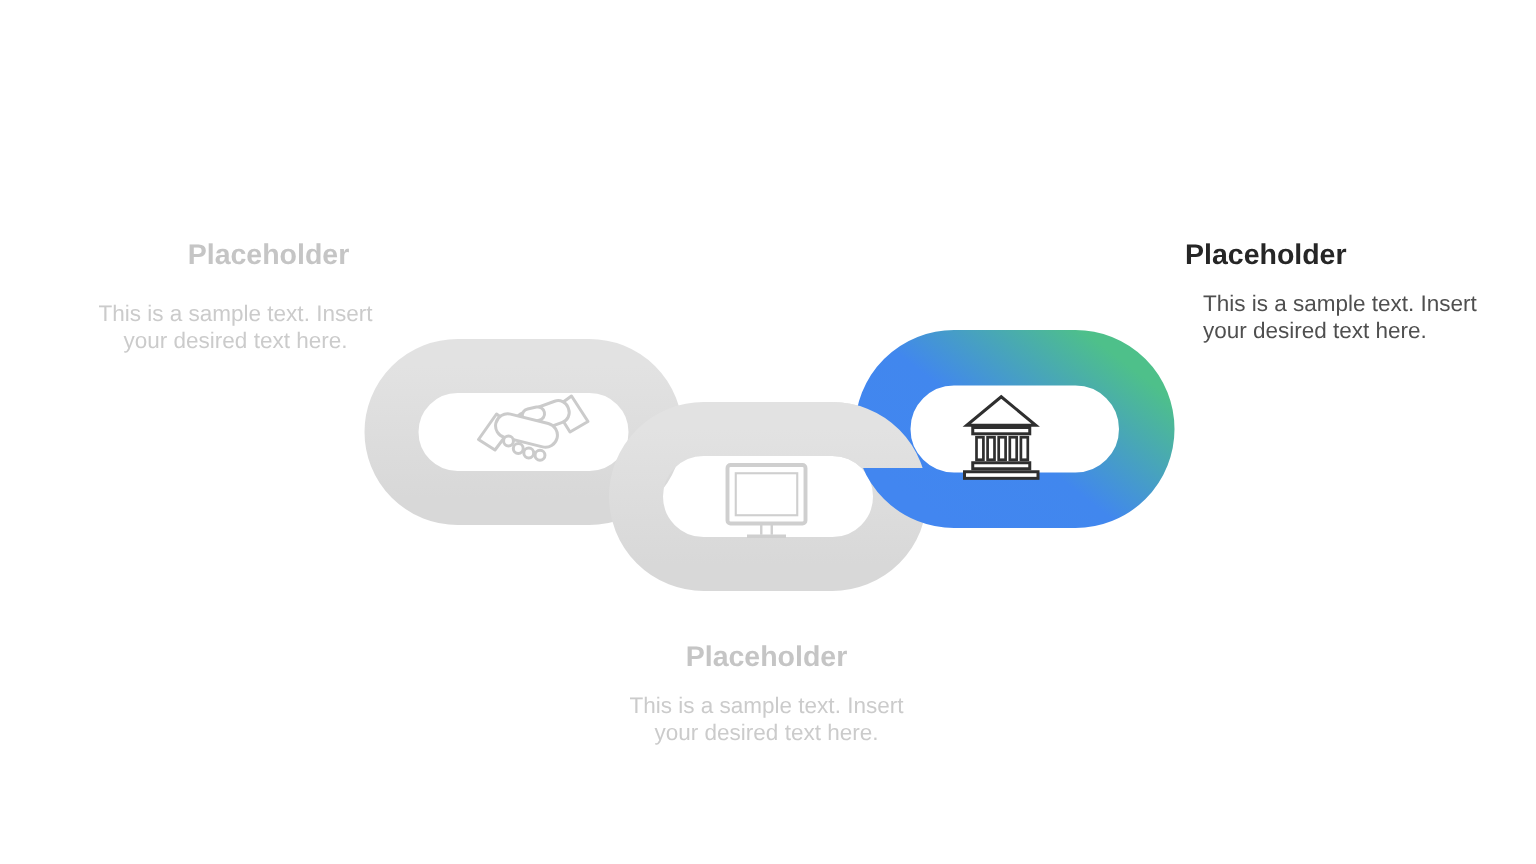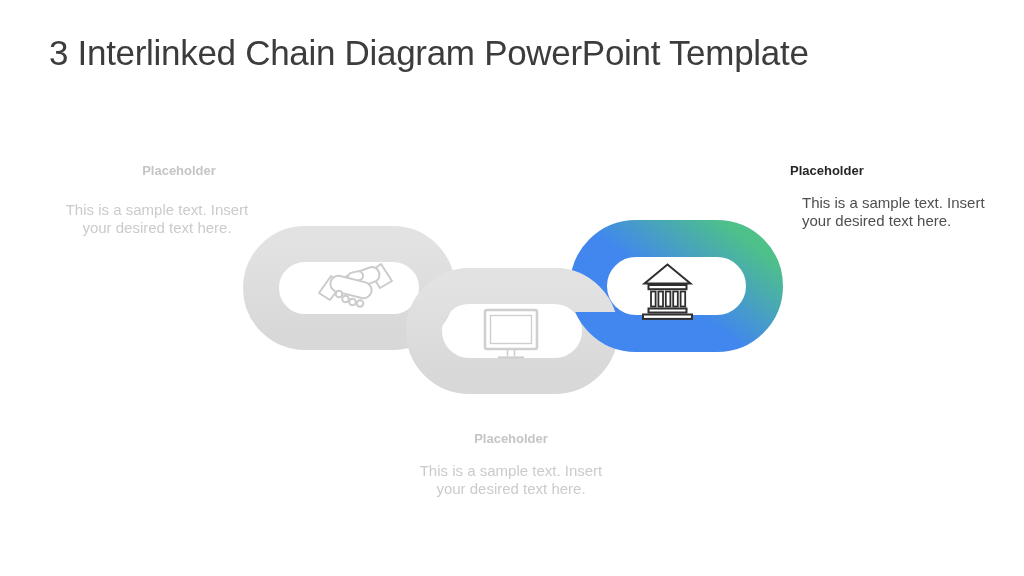--- a/index.html
+++ b/index.html
@@ -20,21 +20,21 @@
     color:#3c3c3c;
     white-space:nowrap;
   }
   .diagram{
     position:absolute;
     left:0;top:0;
     width:1024px;height:576px;
   }
   .ph{position:absolute;}
   .ph-head{
-    font-size:13px;
+    font-size:19px;
     font-weight:bold;
     line-height:22px;
     margin:0 0 7px 0;
   }
   .ph-body{
     font-size:15px;
     line-height:18px;
     margin:12px;
   }
   .muted-head{color:#c5c5c5;}
@@ -44,21 +44,20 @@
   .ph-left-head{left:79px;top:160px;width:200px;text-align:center;}
   .ph-left-body{left:40px;top:189px;width:210px;text-align:center;}
   .ph-right{left:790px;top:160px;width:210px;text-align:left;}
   .ph-bottom{left:371px;top:428px;width:280px;text-align:center;}
 </style>
 </head>
 <body>
 
 <div class="slide">
 
-  <h1 class="slide-title">3 Interlinked Chain Diagram PowerPoint Template</h1>
 
   <svg class="diagram" viewBox="0 0 1024 576" xmlns="http://www.w3.org/2000/svg">
     <defs>
       <linearGradient id="grayGrad" x1="0" y1="0" x2="0" y2="1">
         <stop offset="0" stop-color="#e2e2e2"></stop>
         <stop offset="1" stop-color="#d8d8d8"></stop>
       </linearGradient>
       <linearGradient id="blueGreen" x1="0" y1="0.85" x2="1" y2="0.15">
         <stop offset="0" stop-color="#4286f0"></stop>
         <stop offset="0.45" stop-color="#4187ee"></stop>

